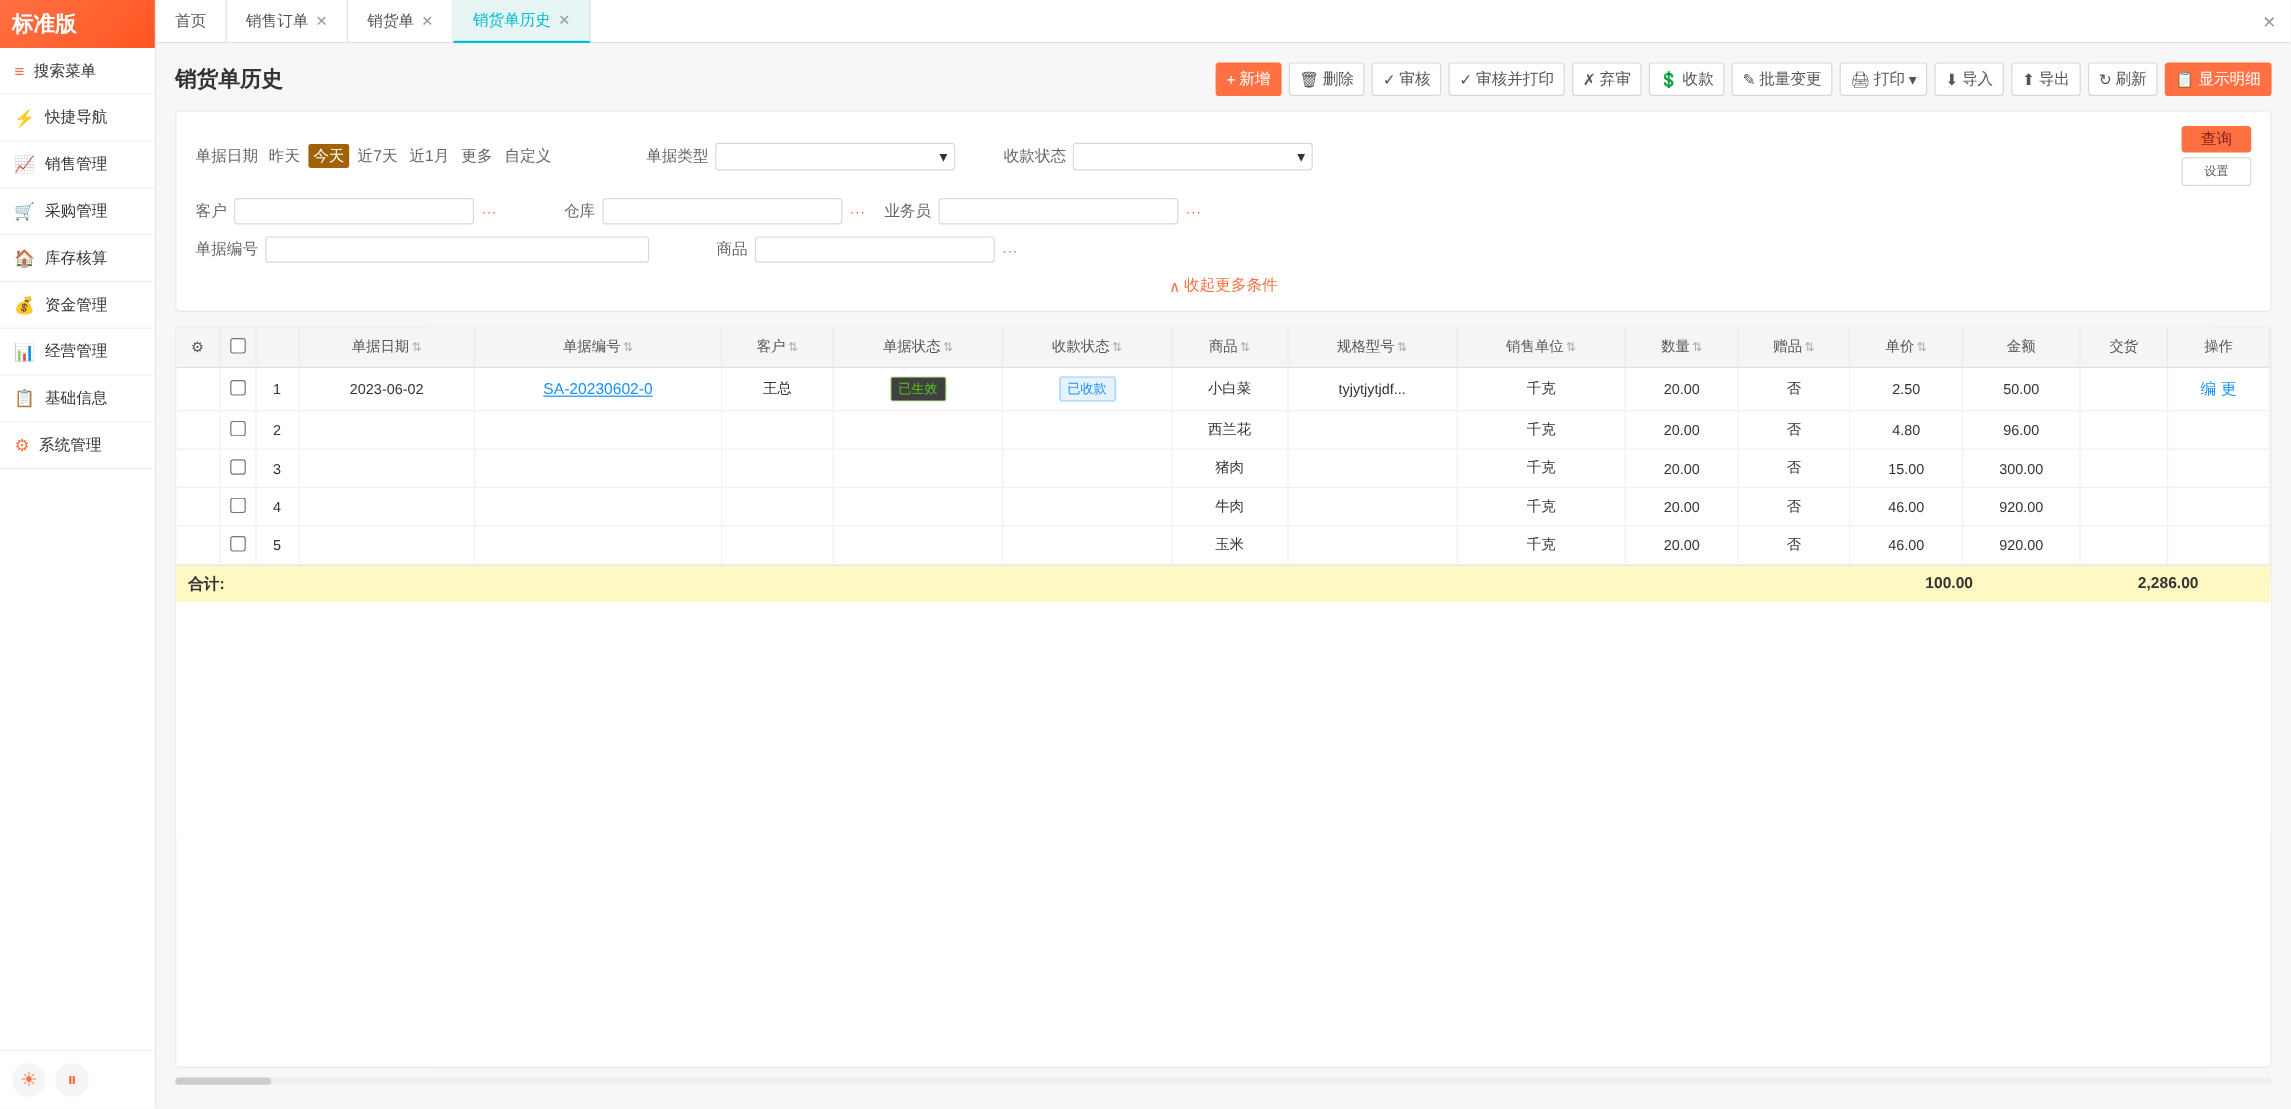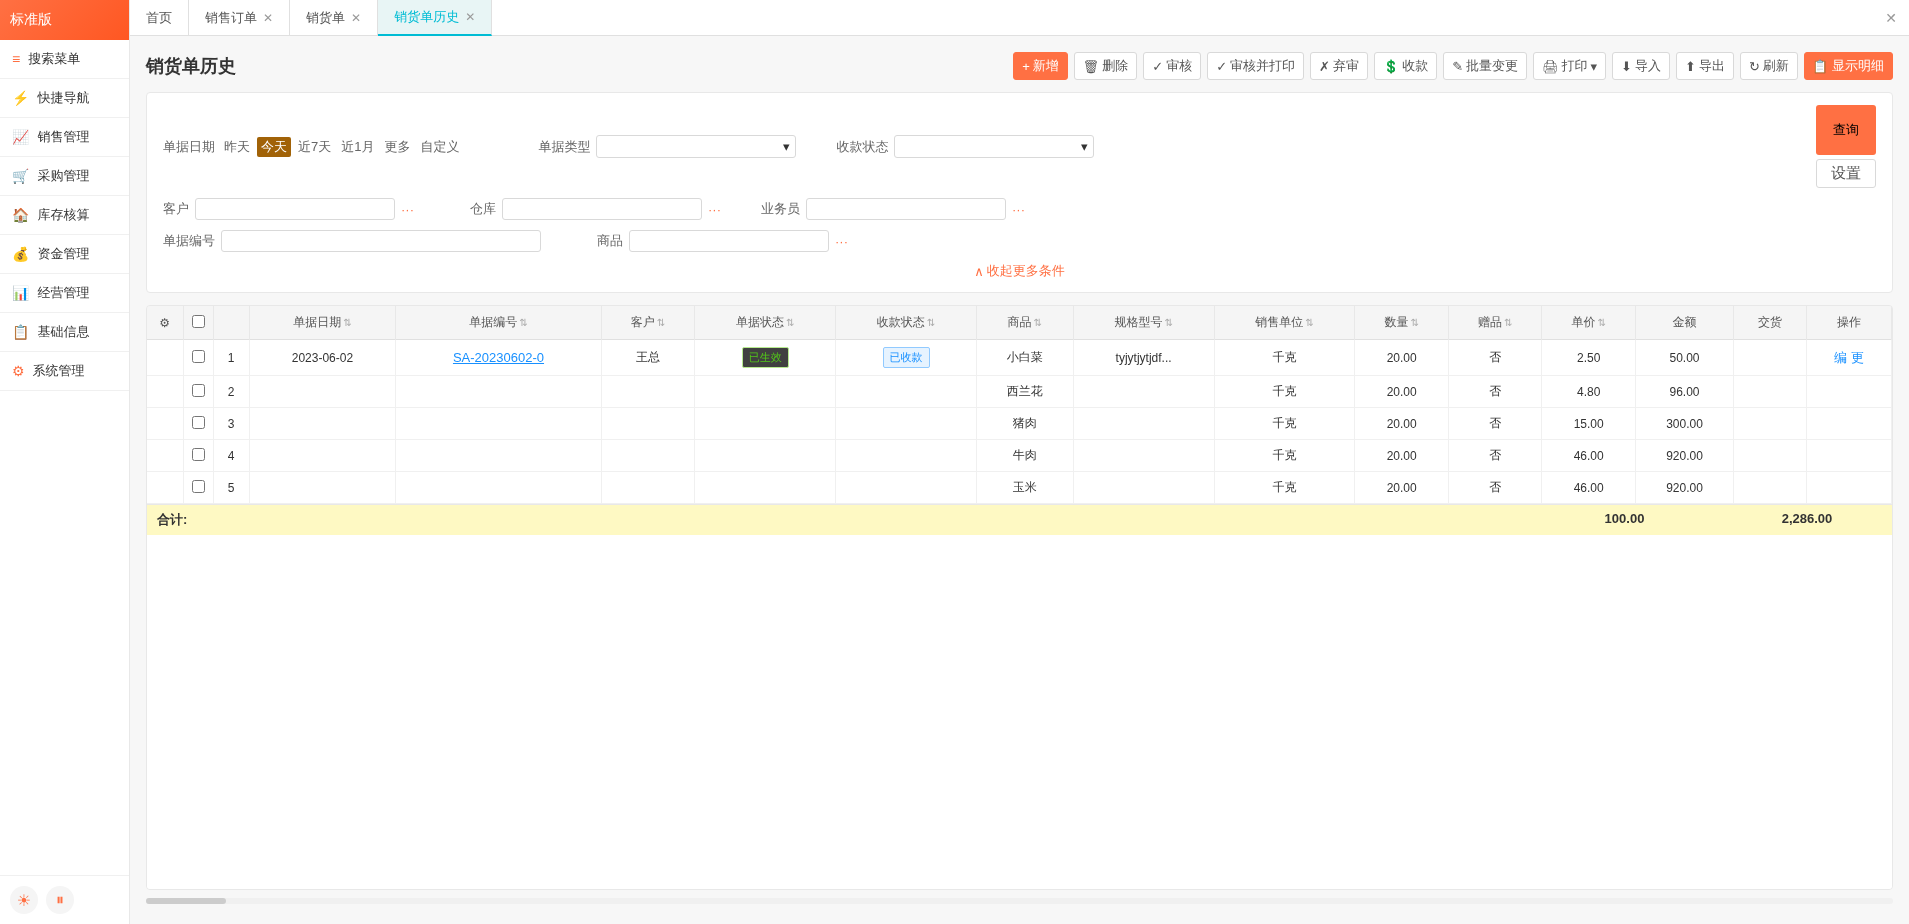--- a/index.html
+++ b/index.html
@@ -11,22 +11,22 @@
       background: #fff;
       border-right: 1px solid #e8e8e8;
       display: flex;
       flex-direction: column;
       flex-shrink: 0;
     }
     .sidebar-header {
       background: linear-gradient(135deg, #ff7043, #ff5722);
       color: white;
       padding: 8px 10px;
-      font-size: 14px;
-      font-weight: normal;
+      font-size: 18px;
+      font-weight: bold;
       height: 40px;
       display: flex;
       align-items: center;
     }
     .sidebar-item {
       display: flex;
       align-items: center;
       padding: 10px 12px;
       cursor: pointer;
       color: #333;
@@ -227,37 +227,37 @@
     }
 
     
     .filter-actions {
       display: flex;
       flex-direction: column;
       gap: 4px;
       margin-left: auto;
     }
     .query-btn {
-      padding: 16px 16px;
+      padding: 2px 16px;
       background: #ff7043;
-      color: #000000;
+      color: #7f1d1d;
       border: none;
       border-radius: 3px;
       cursor: pointer;
       font-size: 13px;
       white-space: nowrap;
     }
     .settings-btn {
       padding: 4px 14px;
       background: #fff;
       color: #555;
       border: 1px solid #d9d9d9;
       border-radius: 3px;
       cursor: pointer;
-      font-size: 15px;
+      font-size: 10px;
       white-space: nowrap;
     }
 
     
     .table-container {
       flex: 1;
       background: #fff;
       border: 1px solid #e8e8e8;
       border-radius: 4px;
       overflow: auto;
@@ -543,21 +543,21 @@
           <input class="filter-input filter-input-wide" type="text" style="">
           <span class="ellipsis-btn">···</span>
         </div>
 
         <div class="filter-item" style="margin-left:40px;">
           <span class="filter-label">仓库</span>
           <input class="filter-input filter-input-wide" type="text" style="">
           <span class="ellipsis-btn">···</span>
         </div>
 
-        <div class="filter-item" style="margin-left:24px;">
+        <div class="filter-item" style="">
           <span class="filter-label">业务员</span>
           <input class="filter-input filter-input-wide" type="text" style="">
           <span class="ellipsis-btn">···</span>
         </div>
       </div>
 
       <div class="filter-row">
         <div class="filter-item">
           <span class="filter-label">单据编号</span>
           <input class="filter-input" style="min-width: 320px;" type="text">

